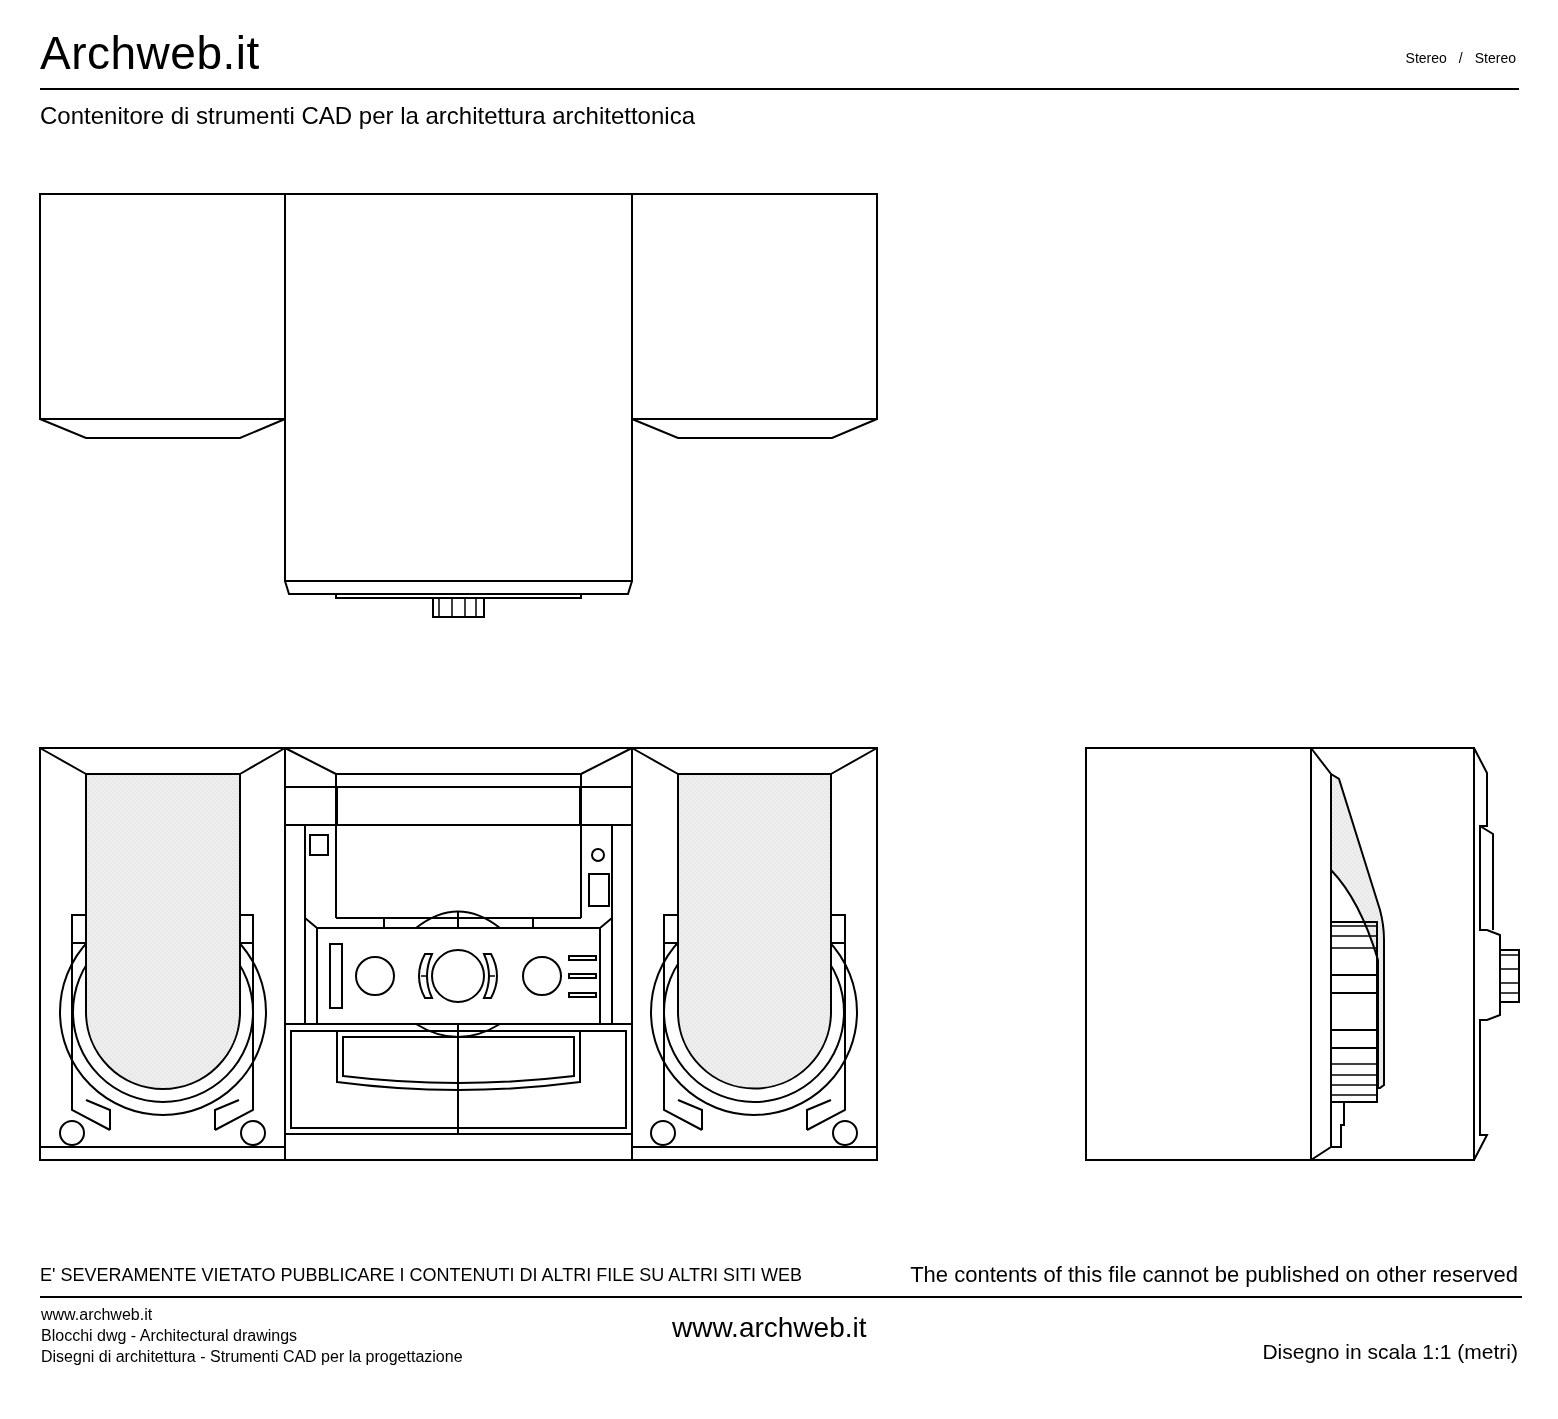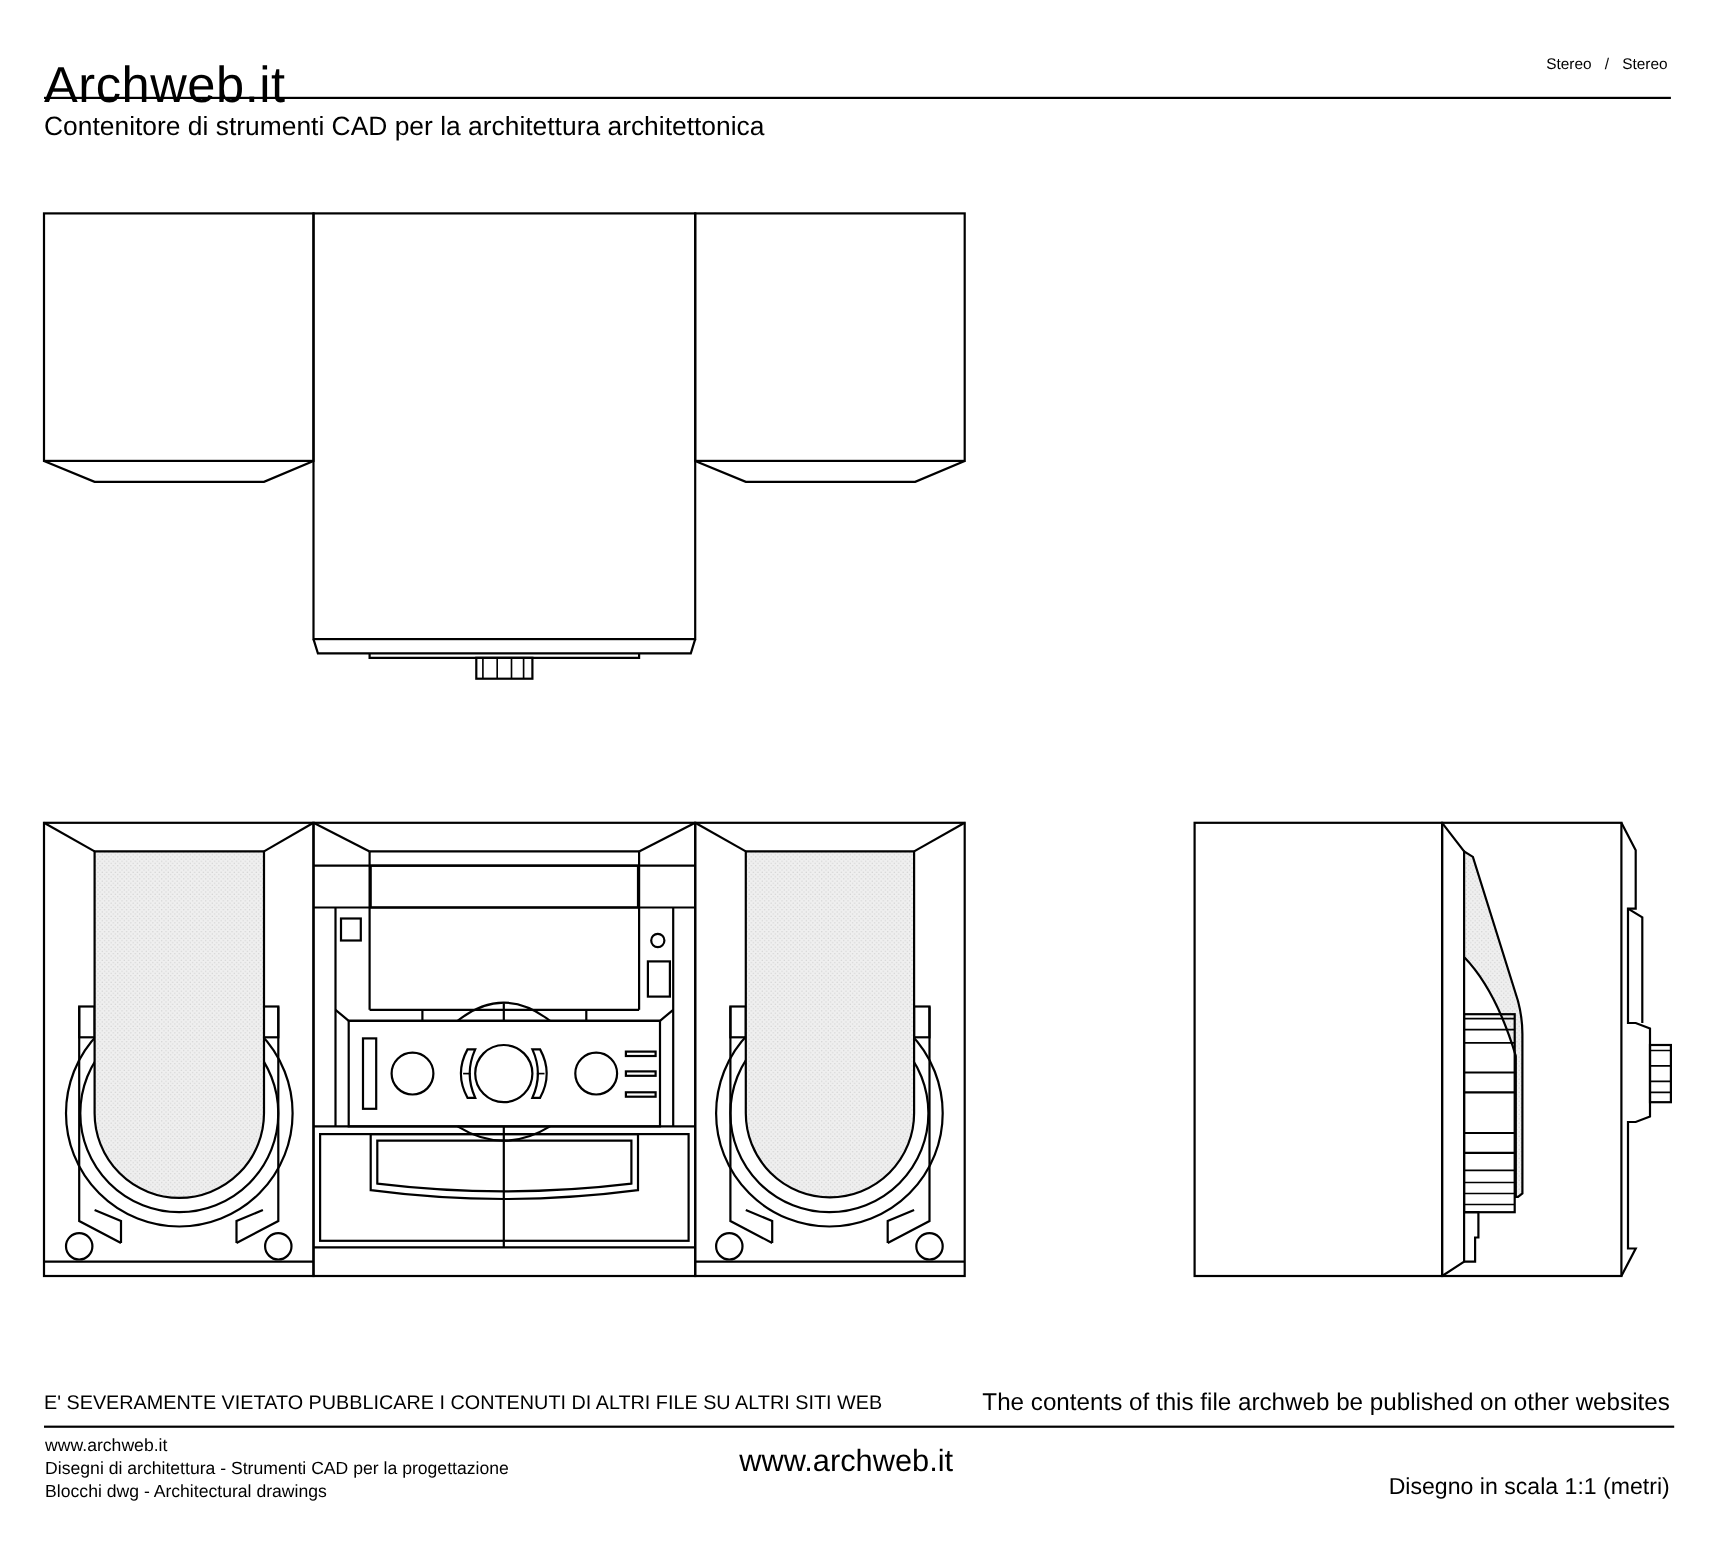--- a/index.html
+++ b/index.html
@@ -1,18 +1,18 @@
 <!DOCTYPE html>
 <html><head>
 <meta charset="utf-8">
 <style>
   html, body { margin: 0; padding: 0; background: #ffffff; }
   body { width: 1558px; height: 1419px; position: relative; overflow: hidden; font-family: "Liberation Sans", sans-serif; color: #000; }
   .abs { position: absolute; white-space: nowrap; }
-  .brand { left: 40px; top: 26px; font-size: 46px; letter-spacing: 0.5px; margin-top: 24px; }
+  .brand { left: 40px; top: 26px; font-size: 46px; letter-spacing: 0.5px; }
   .crumb { right: 42px; top: 50px; font-size: 14px; }
   .crumb .sep { margin: 0 12px; }
   .rule { position: absolute; left: 40px; height: 2px; background: #000; }
   .subtitle { left: 40px; top: 102px; font-size: 24px; }
   .warn-it { left: 40px; top: 1265px; font-size: 18px; }
   .warn-en { right: 40px; top: 1262px; font-size: 22px; }
   .foot-left { left: 41px; top: 1304px; font-size: 16px; line-height: 21px; }
   .foot-left div { white-space: nowrap; }
   .foot-center { left: 672px; top: 1312px; font-size: 28px; }
   .foot-right { right: 40px; top: 1340px; font-size: 21px; }
@@ -188,22 +188,22 @@
         <line class="ln-thin" x1="1500" y1="955" x2="1519" y2="955"></line>
         <line class="ln-thin" x1="1500" y1="969" x2="1519" y2="969"></line>
         <line class="ln-thin" x1="1500" y1="983" x2="1519" y2="983"></line>
         <line class="ln-thin" x1="1500" y1="993" x2="1519" y2="993"></line>
       </g>
     </g>
   </g>
 </svg>
 
 <div class="abs warn-it">E' SEVERAMENTE VIETATO PUBBLICARE I CONTENUTI DI ALTRI FILE SU ALTRI SITI WEB</div>
-<div class="abs warn-en">The contents of this file archweb be published on other websites</div>
+<div class="abs warn-en">The contents of this file cannot be published on other reserved</div>
 <div class="rule" style="top:1296px; width:1482px;"></div>
 
 <div class="abs foot-left">
   <div>www.archweb.it</div>
+  <div>Blocchi dwg - Architectural drawings</div>
   <div>Disegni di architettura - Strumenti CAD  per la progettazione</div>
-  <div>Blocchi dwg - Architectural drawings</div>
 </div>
 <div class="abs foot-center">www.archweb.it</div>
 <div class="abs foot-right">Disegno in scala 1:1 (metri)</div>
 
 </body></html>

